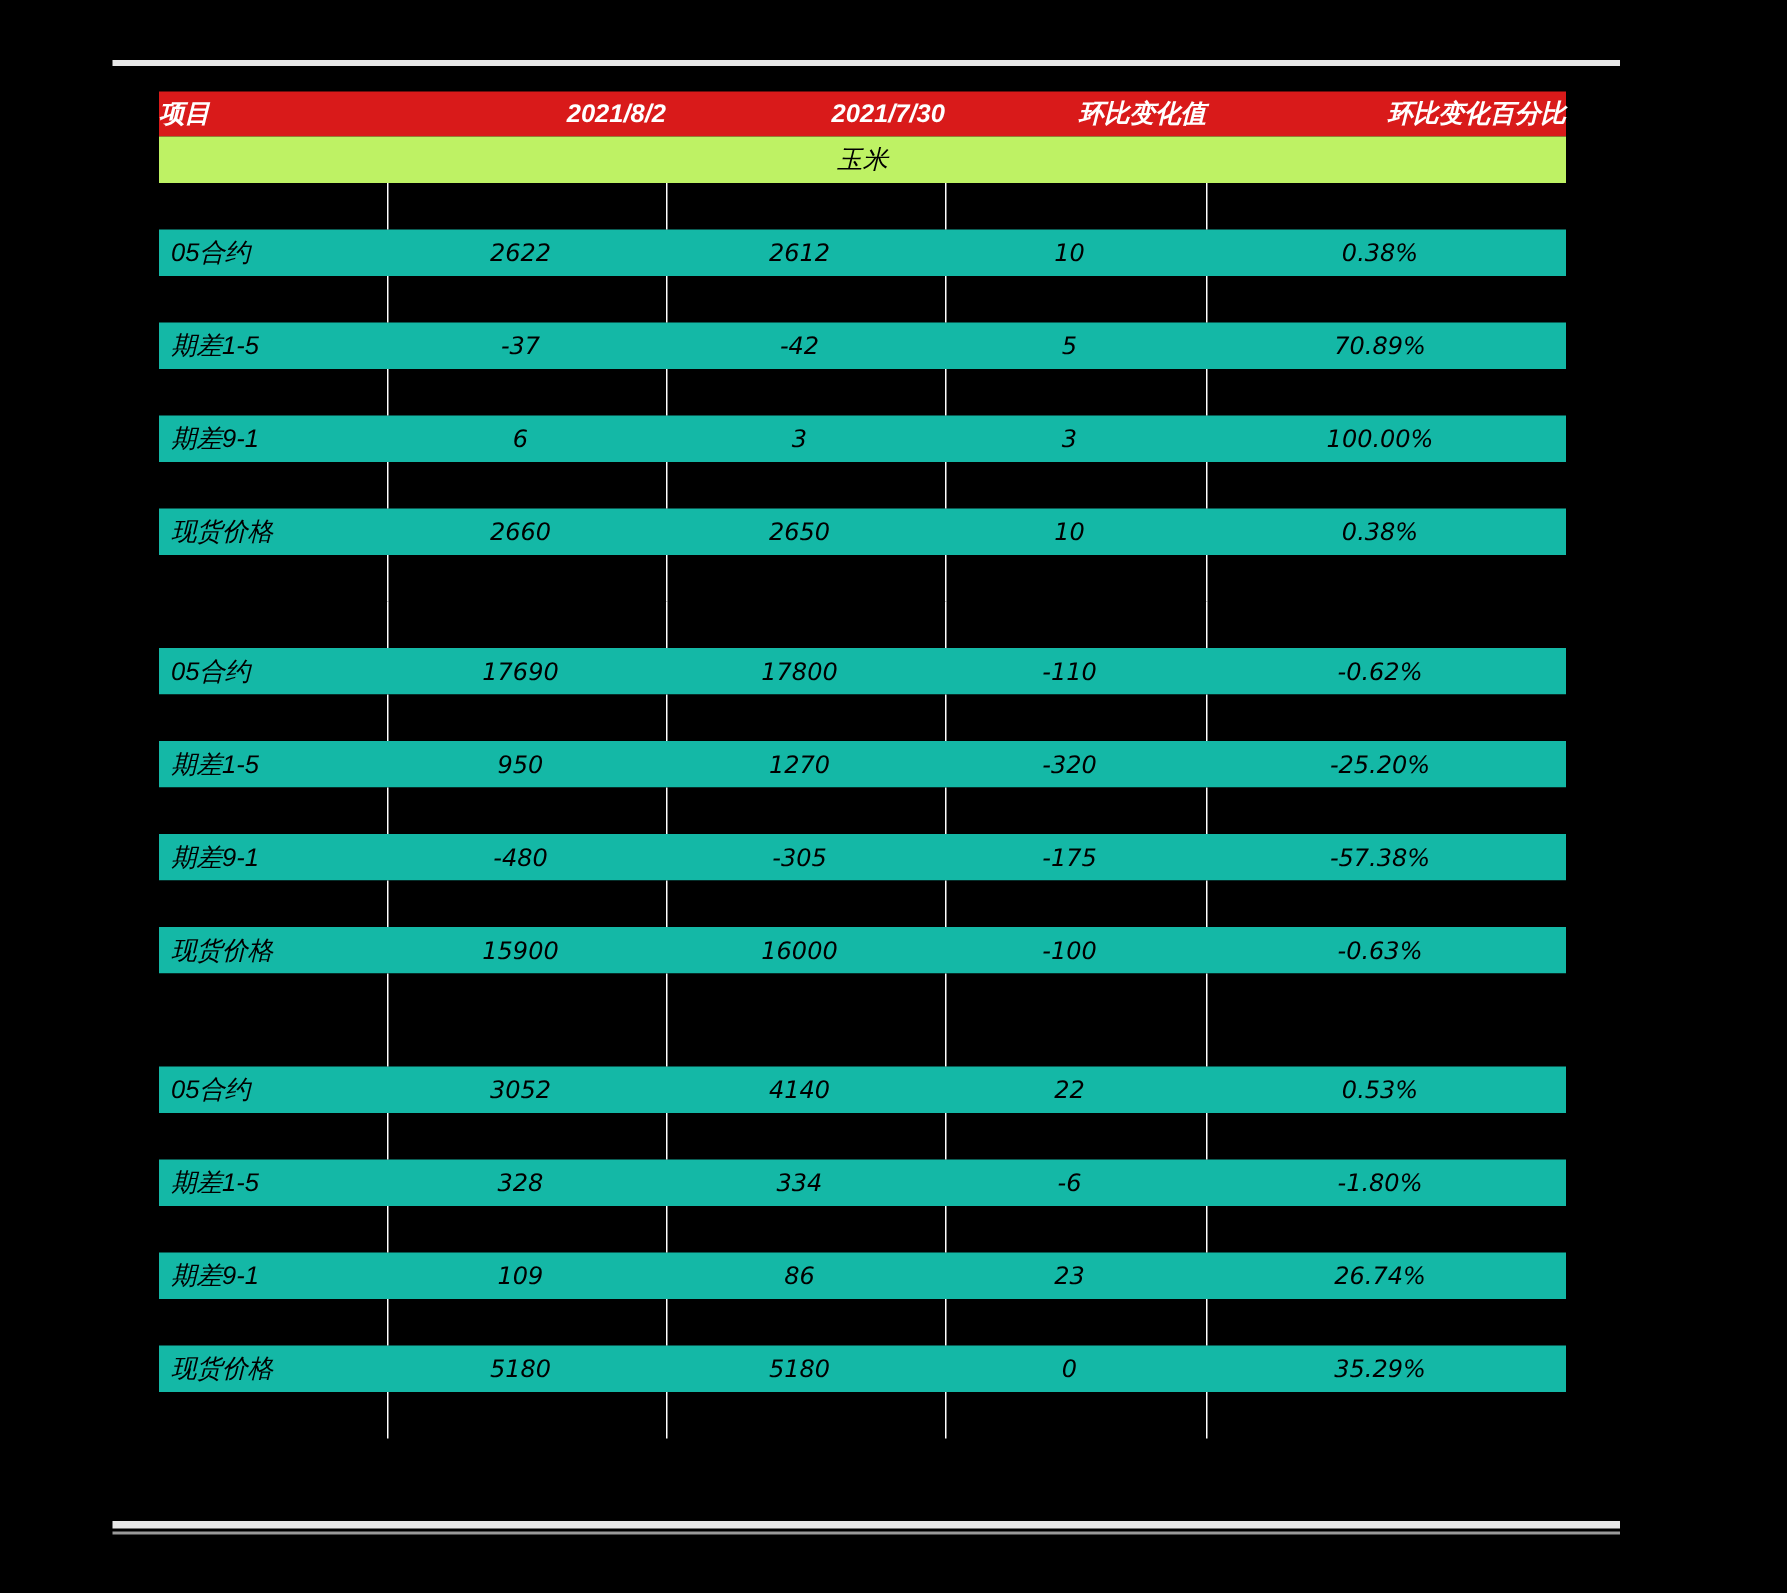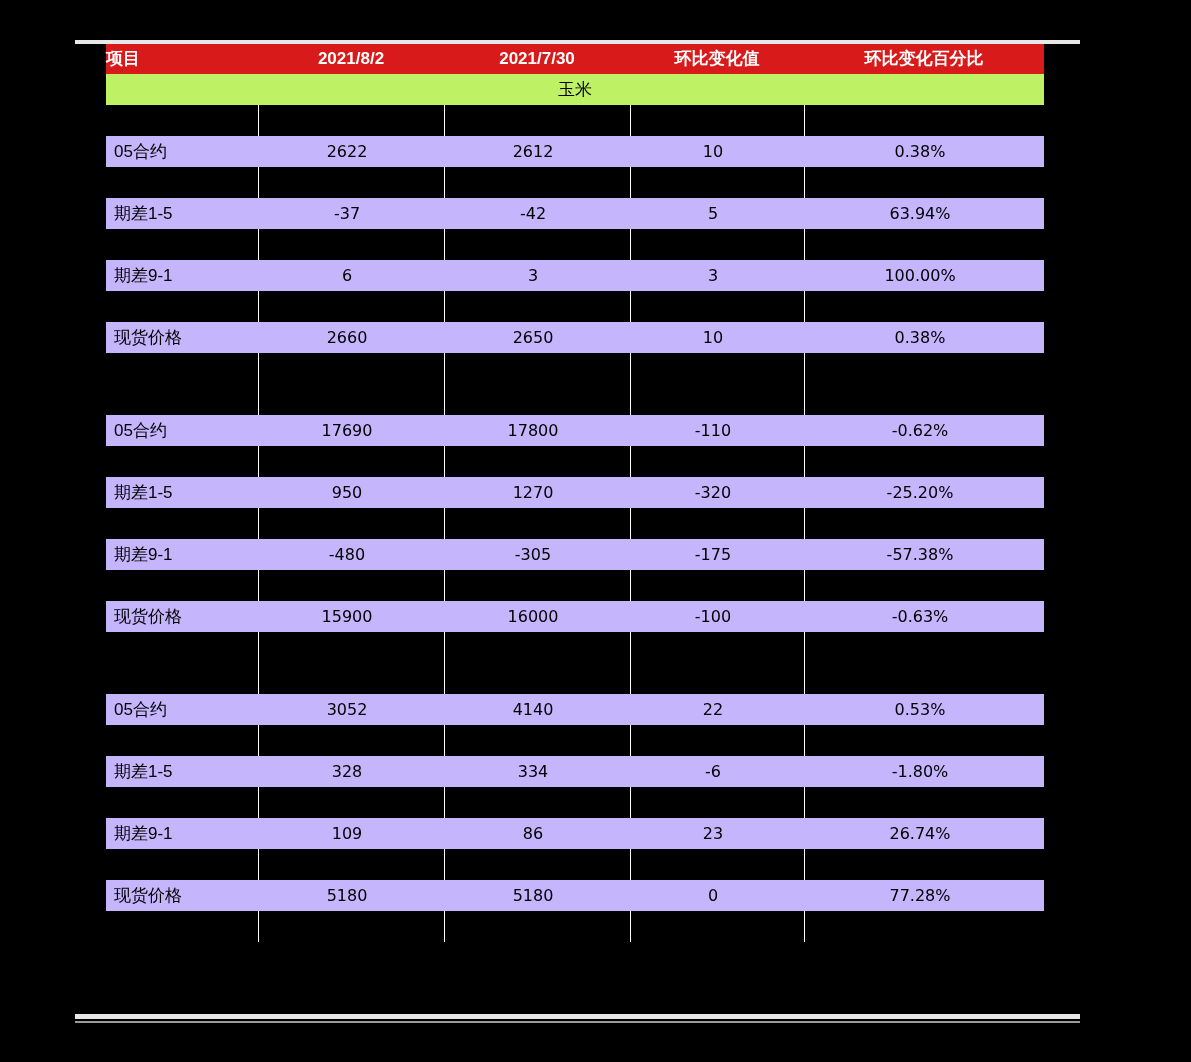--- a/index.html
+++ b/index.html
@@ -39,24 +39,25 @@
     position: absolute;
     left: 75px;
     top: 1021px;
     width: 1005px;
     height: 2px;
     background: #9a9a9a;
   }
   table.data {
     position: absolute;
     left: 106px;
-    top: 44px;
+    top: 61px;
     width: 938px;
     border-collapse: collapse;
     table-layout: fixed;
+    font-style: italic;
   }
   table.data col.c0 { width: 152px; }
   table.data col.c1 { width: 186px; }
   table.data col.c2 { width: 186px; }
   table.data col.c3 { width: 174px; }
   table.data col.c4 { width: 240px; }
 
   table.data th, table.data td {
     padding: 0;
     margin: 0;
@@ -71,41 +72,42 @@
     color: #ffffff;
     font-weight: bold;
     height: 32px;
     line-height: 32px;
   }
   th.h-left {
     text-align: left;
     padding-left: 8px;
   }
   th.h-right {
+    text-align: right;
     padding-right: 8px;
   }
   tr.group td {
     background: #bef264;
     color: #000000;
     text-align: center;
     font-size: 17px;
     height: 31px;
     line-height: 31px;
   }
   tr.spacer td {
     background: #000000;
     height: 31px;
     line-height: 31px;
     border-left: 1px solid #ffffff;
   }
   tr.spacer td.first {
     border-left: none;
   }
   tr.data-row td {
-    background: #c4b5fd;
+    background: #14b8a6;
     color: #000000;
     height: 31px;
     line-height: 31px;
   }
   tr.data-row td.label {
     text-align: left;
     padding-left: 8px;
   }
   tr.data-row td.num {
     text-align: center;
@@ -168,21 +170,21 @@
         <td></td>
         <td></td>
         <td></td>
         <td></td>
       </tr>
       <tr class="data-row">
         <td class="label">期差1-5</td>
         <td class="num">-37</td>
         <td class="num">-42</td>
         <td class="num">5</td>
-        <td class="num">63.94%</td>
+        <td class="num">70.89%</td>
       </tr>
       <tr class="spacer">
         <td class="first"></td>
         <td></td>
         <td></td>
         <td></td>
         <td></td>
       </tr>
       <tr class="data-row">
         <td class="label">期差9-1</td>
@@ -324,21 +326,21 @@
         <td></td>
         <td></td>
         <td></td>
         <td></td>
       </tr>
       <tr class="data-row">
         <td class="label">现货价格</td>
         <td class="num">5180</td>
         <td class="num">5180</td>
         <td class="num">0</td>
-        <td class="num">77.28%</td>
+        <td class="num">35.29%</td>
       </tr>
       <tr class="last-spacer">
         <td class="first"></td>
         <td></td>
         <td></td>
         <td></td>
         <td></td>
       </tr>
     </tbody>
   </table>

